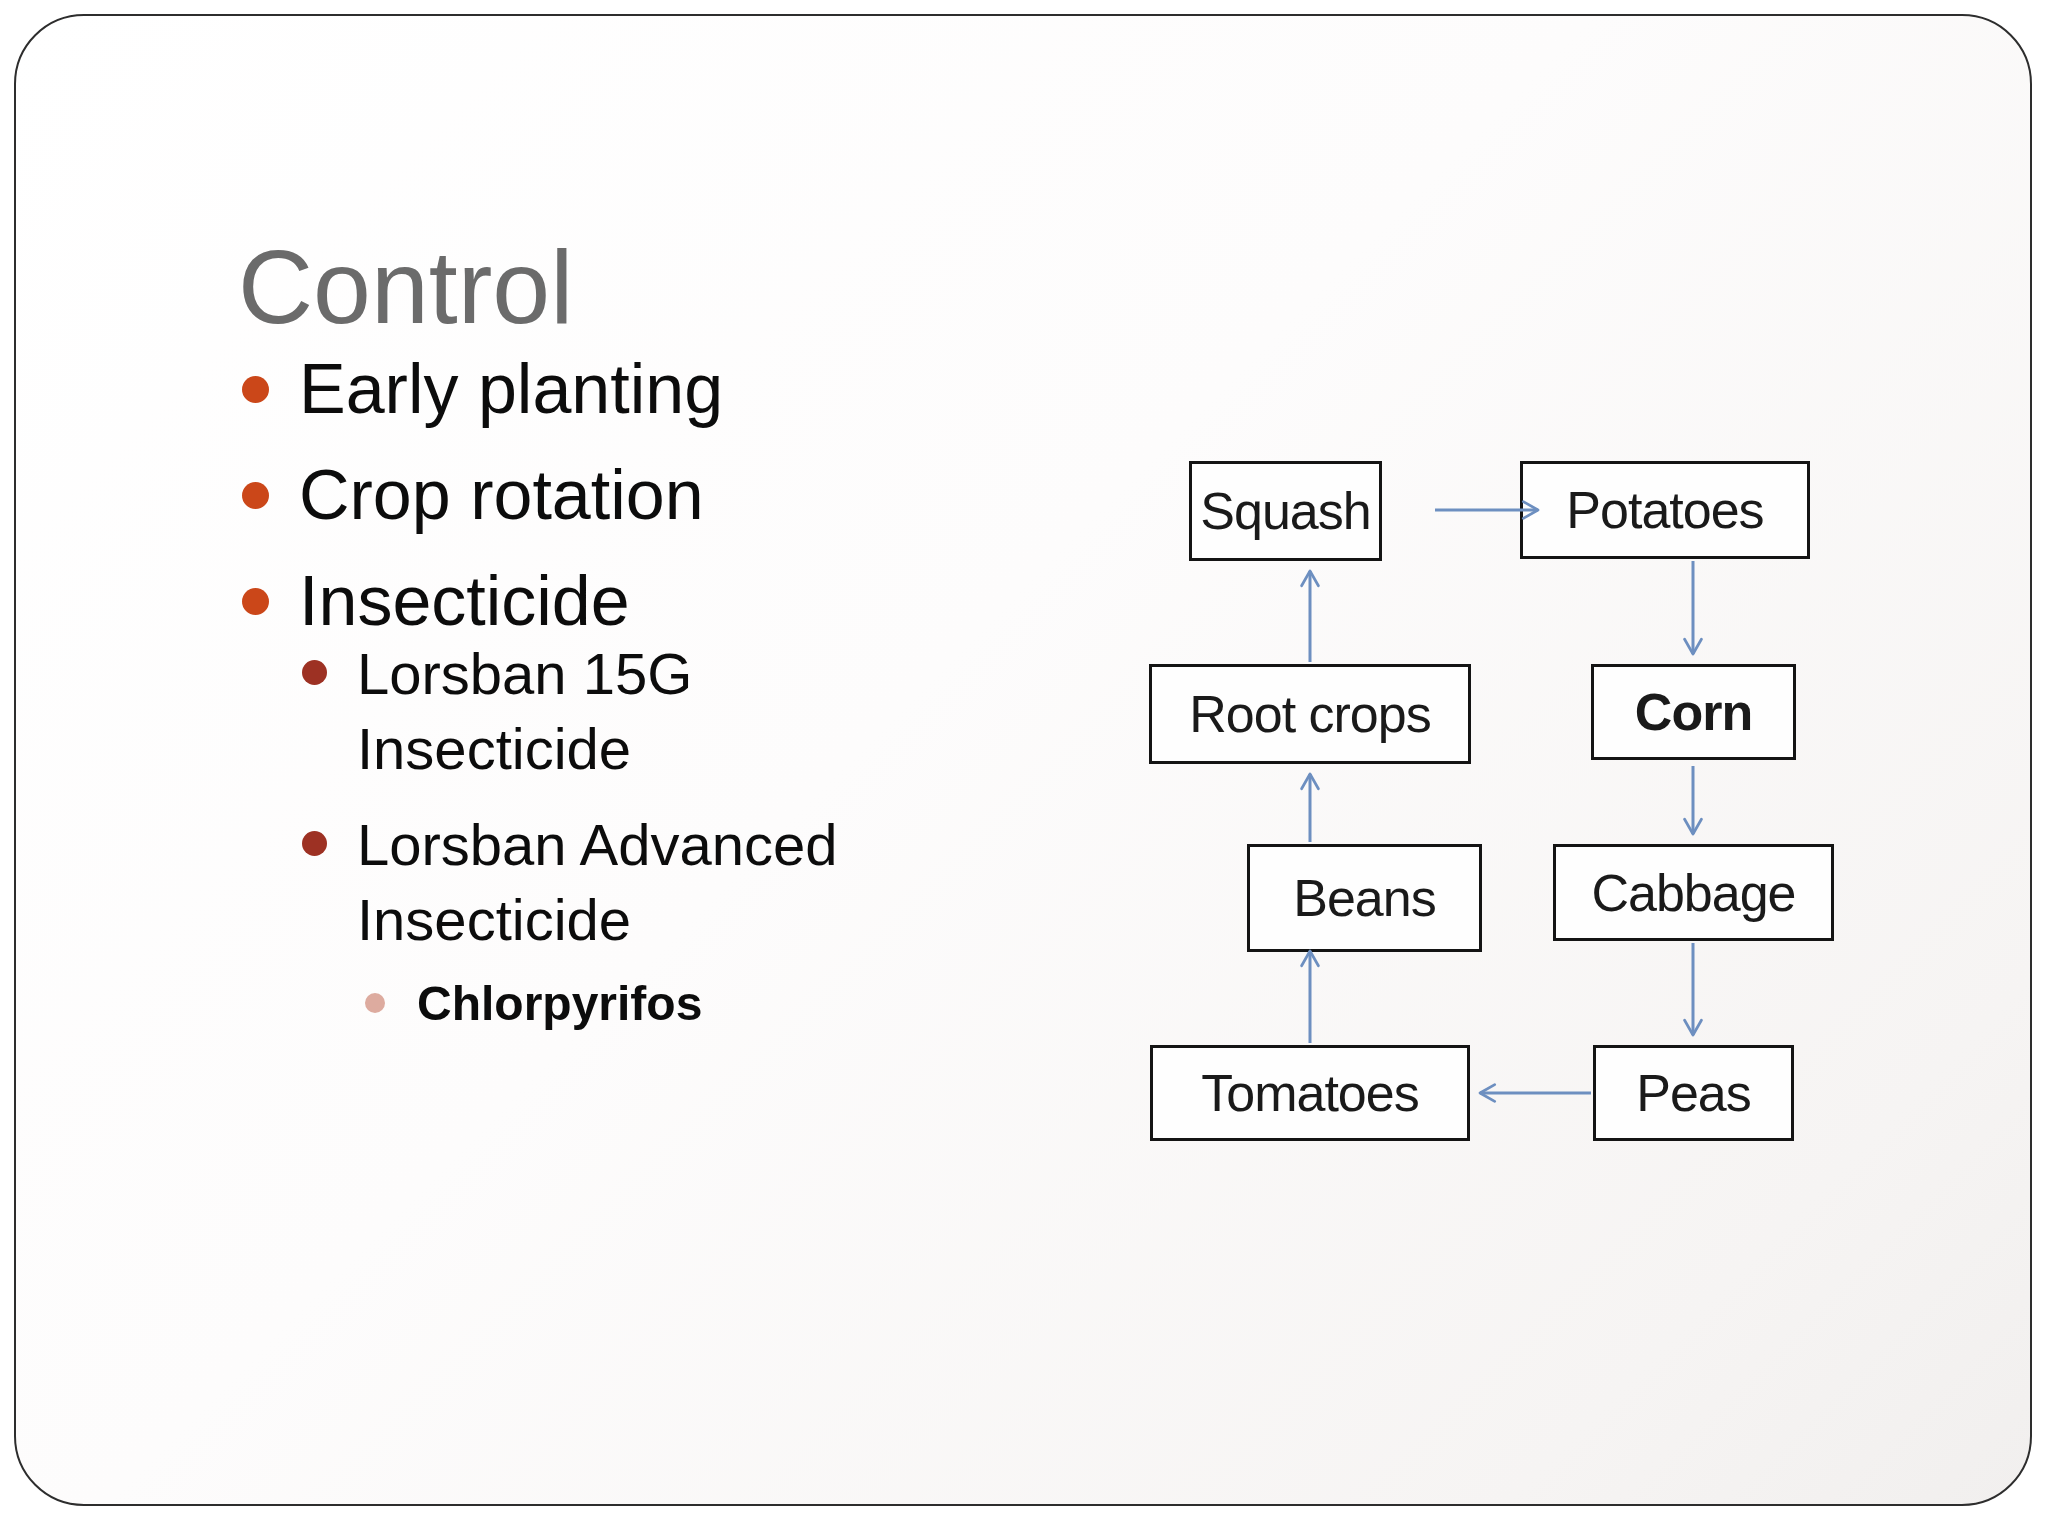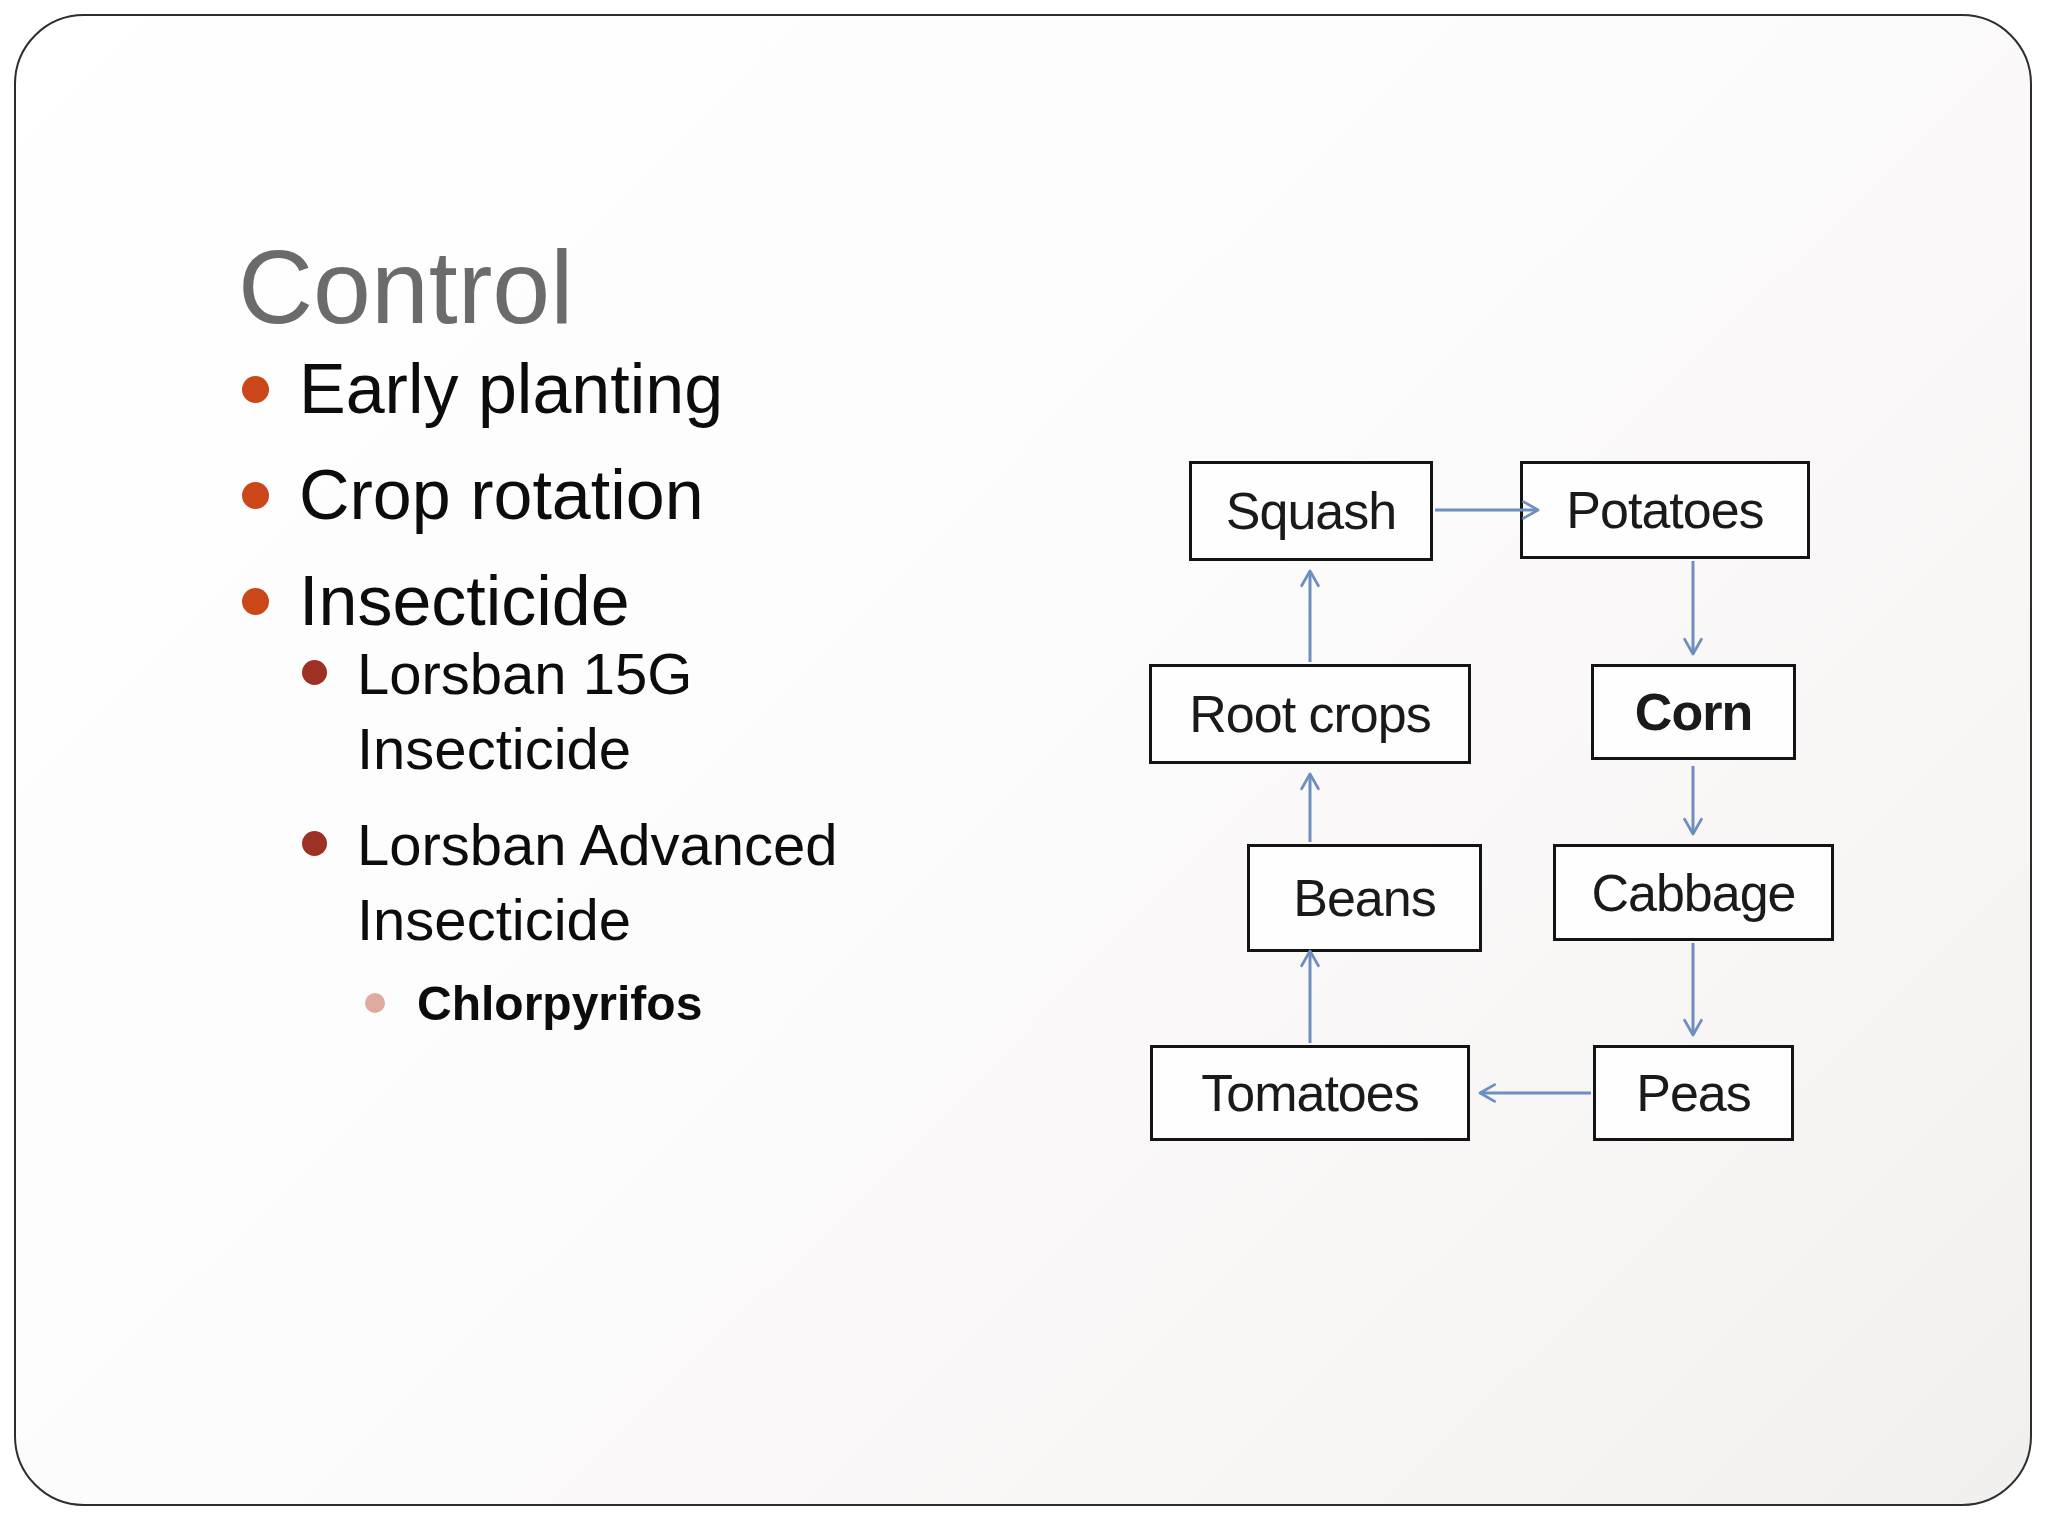--- a/index.html
+++ b/index.html
@@ -33,21 +33,21 @@
   .l2 .txt{max-width:560px;}
   .l3{margin-left:63px;margin-top:16px;font-weight:bold;}
   .l3 > li > .row{font-size:48px;line-height:1.25;}
   .l3 > li > .row .dot{width:20px;height:20px;background:var(--bullet-l3,#ddab9f);margin-top:19px;margin-right:32px;}
   
   .node{
     position:absolute;box-sizing:border-box;border:3.5px solid #141414;background:#fefefe;
     display:flex;align-items:center;justify-content:center;
     font-size:52px;letter-spacing:-1px;color:#1a1a1a;white-space:nowrap;
   }
-  .node-squash   {left:1173px;top:445px;width:244px;height:100px;}
+  .node-squash   {left:1173px;top:445px;width:193px;height:100px;}
   .node-potatoes {left:1504px;top:445px;width:290px;height:98px;}
   .node-rootcrops{left:1133px;top:648px;width:322px;height:100px;}
   .node-corn     {left:1575px;top:648px;width:205px;height:96px;font-weight:bold;}
   .node-beans    {left:1220px;top:828px;width:235px;height:108px;margin-left:11px;}
   .node-cabbage  {left:1537px;top:828px;width:281px;height:97px;}
   .node-tomatoes {left:1134px;top:1029px;width:320px;height:96px;}
   .node-peas     {left:1577px;top:1029px;width:201px;height:96px;}
   .arrows{position:absolute;left:0;top:0;pointer-events:none;}
   .edge{stroke:var(--arrow,#6d8fc0);stroke-width:3;fill:none;}
   .edge-head{stroke:var(--arrow,#6d8fc0);stroke-width:1.3;fill:none;stroke-linecap:round;stroke-linejoin:round;}

